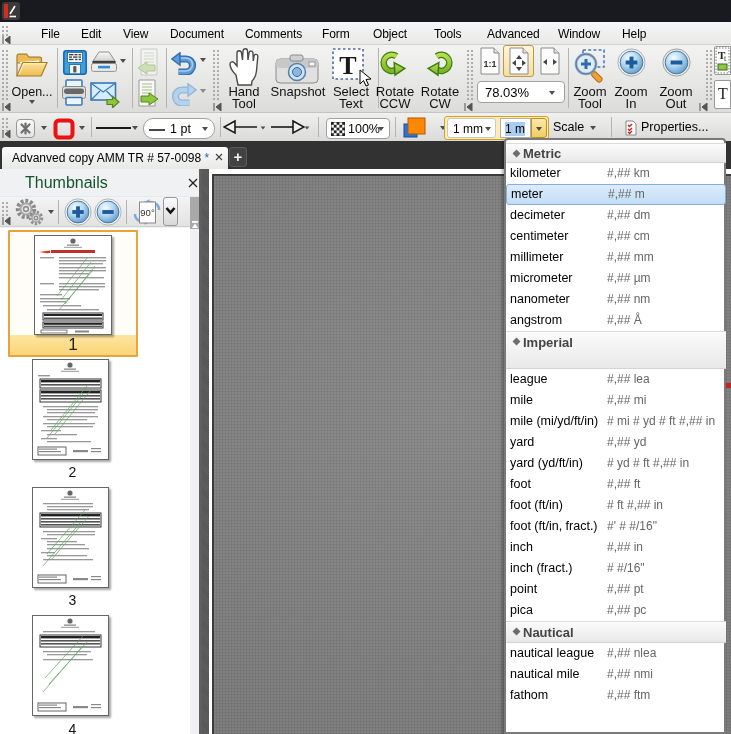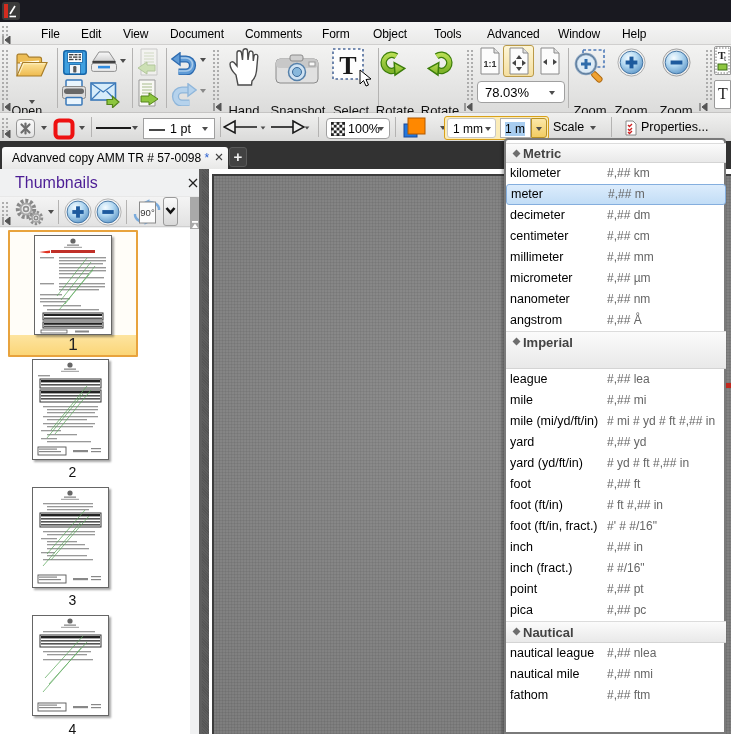--- a/index.html
+++ b/index.html
@@ -11,21 +11,21 @@
 #appicon { left:2px; top:2px; width:18px; height:18px; background:#3a3a3a; border-radius:3px; }
 #appicon .red { position:absolute; left:2px; top:2px; width:4px; height:14px; background:#d22c1f; }
 
 #menubar { left:0; top:22px; width:731px; height:23px; background:linear-gradient(#f6f6f6,#e9e9e8); border-bottom:1px solid #d0cfce; }
 .menuitem { position:absolute; top:5px; font-size:12px; letter-spacing:-0.1px; color:#000;margin-left:22px; }
 
 #tb1 { left:0; top:45px; width:731px; height:68px; background:linear-gradient(#f3f3f2,#dcdcdb); border-bottom:1px solid #c5c4c3; }
 #tb2 { left:0; top:113px; width:731px; height:28px; background:linear-gradient(#f0f0ef,#dadad9); }
 .grip { position:absolute; width:8px; background-image:radial-gradient(circle at 2px 2px,#9d9d9d 1px,transparent 1.2px); background-size:4px 4px; opacity:.8; }
 .vsep { position:absolute; width:1px; background:#b4b3b2; }
-.lbl { position:absolute; font-size:13px; color:#111; text-align:center; line-height:12px;margin-top:19px; }
+.lbl { position:absolute; font-size:13px; color:#111; text-align:center; line-height:12px; }
 .dd { position:absolute; width:0; height:0; border-left:3.5px solid transparent; border-right:3.5px solid transparent; border-top:4px solid #4d4d4d; }
 .combo { position:absolute; background:#fff; border:1px solid #a0a0a0; border-radius:3px; font-size:13px; color:#000; }
 
 #tabbar { left:0; top:141px; width:731px; height:28px; background:#323232; }
 #tab1 { position:absolute; left:2px; top:6px; width:226px; height:22px; background:linear-gradient(#fcfcfc,#e8e8e7); border-radius:3px 3px 0 0; font-size:12px; color:#000; }
 #tabplus { position:absolute; left:229px; top:6px; width:18px; height:20px; background:#424242; border:1px solid #5a5a5a; border-radius:3px; color:#f0f0f0; font-size:15px; font-weight:bold; text-align:center; line-height:18px; }
 
 #thumbpanel { left:0; top:169px; width:199px; height:565px; background:#f0f1f2; }
 #panelhead { position:absolute; left:0; top:0; width:199px; height:27px; background:#f0f1f2; }
 #paneltb { position:absolute; left:0; top:27px; width:199px; height:31px; background:linear-gradient(#f4f4f4,#e2e2e2); border-top:1px solid #e8e8e8; border-bottom:1px solid #cfcfcf;}
@@ -353,21 +353,21 @@
         <rect x="2.5" y="2.5" width="17" height="17" rx="3.5" fill="none" stroke="#ee1111" stroke-width="4"></rect>
       </svg>
     <div class="dd" style="left:79px;top:13px"></div>
     <div class="vsep" style="left:91px;top:4px;height:20px"></div>
 
     <svg width="38" height="6" style="position:absolute;left:95px;top:12px">
         <line x1="1" y1="3" x2="36" y2="3" stroke="#1a1a1a" stroke-width="1.8"></line>
       </svg>
     <div class="dd" style="left:132px;top:13px"></div>
 
-    <div class="combo" style="left:143px;top:5px;width:72px;height:21px;border-radius:0">
+    <div class="combo" style="left:143px;top:5px;width:72px;height:21px;border-radius:10px">
       <svg width="18" height="4" style="position:absolute;left:5px;top:9px">
           <line x1="0" y1="2" x2="16" y2="2" stroke="#1a1a1a" stroke-width="1.6"></line>
         </svg>
       <span style="position:absolute;left:26px;top:3px;font-size:12.5px">1 pt</span>
       <div class="dd" style="left:58px;top:8px"></div>
     </div>
     <div class="vsep" style="left:220px;top:4px;height:20px"></div>
 
     <svg width="36" height="16" style="position:absolute;left:223px;top:6px">
         <path d="M34 8 L11 8 M11 8 L1 8" stroke="#1a1a1a" stroke-width="1.6" fill="none"></path>
@@ -445,21 +445,21 @@
             <line x1="1" y1="1" x2="7" y2="7"></line>
             <line x1="7" y1="1" x2="1" y2="7"></line>
           </g>
         </svg>
     </div>
     <div id="tabplus">+</div>
   </div>
 
   <div id="thumbpanel" class="abs">
     <div id="panelhead">
-        <span style="position:absolute;left:15px;top:5px;font-size:16px;color:#4c1d95">Thumbnails</span>
+        <span style="position:absolute;left:25px;top:5px;font-size:16px;color:#14532d">Thumbnails</span>
       <svg width="10" height="10" style="position:absolute;left:188px;top:9px">
           <g stroke="#222" stroke-width="1.3">
             <line x1="1" y1="1" x2="9" y2="9"></line>
             <line x1="9" y1="1" x2="1" y2="9"></line>
           </g>
         </svg>
     </div>
     <div id="paneltb">
       <div class="grip" style="left:1px;top:4px;height:16px;"></div>
       <svg width="10" height="8" style="position:absolute;left:2px;top:20px">

